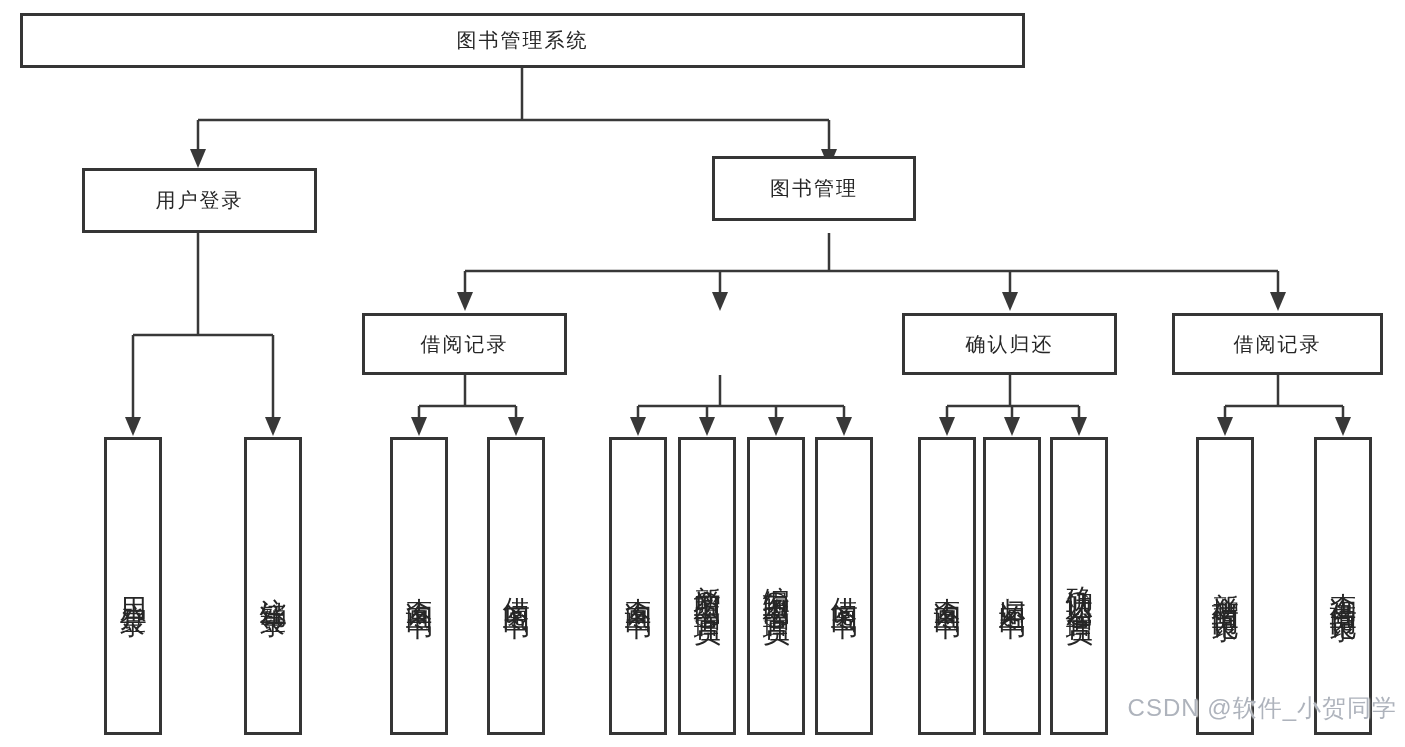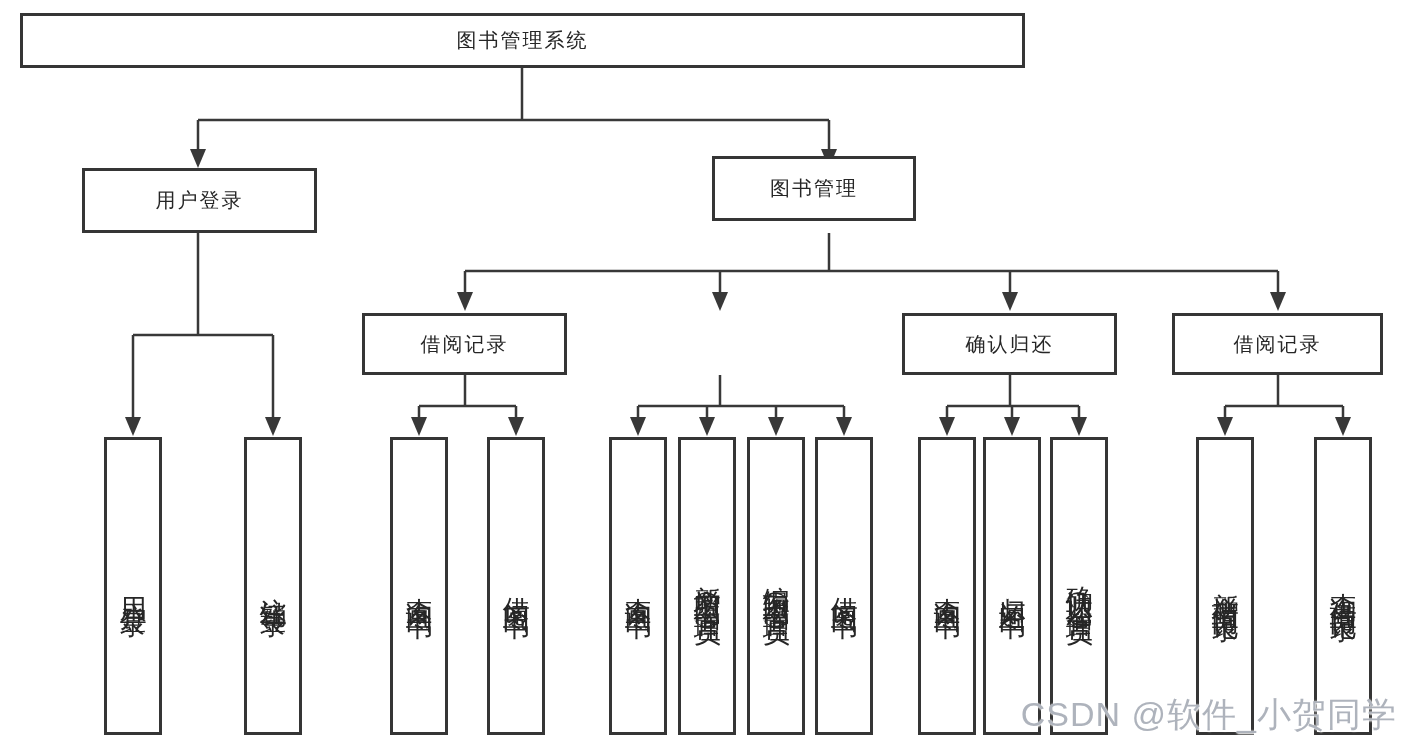--- a/index.html
+++ b/index.html
@@ -44,21 +44,21 @@
     text-orientation: mixed;
     font-size: 27px;
     letter-spacing: 5px;
     line-height: 1.05;
     white-space: normal;
   }
   .watermark {
     position: absolute;
     top: 692px;
     right: 8px;
-    font-size: 34px;
+    font-size: 24px;
     color: rgba(170, 175, 184, 0.95);
     text-shadow: 0 0 2px #ffffff, 1px 1px 2px #ffffff;
     letter-spacing: 1px;
     z-index: 10;
     white-space: nowrap;
   }
 </style>
 </head>
 <body>
 

